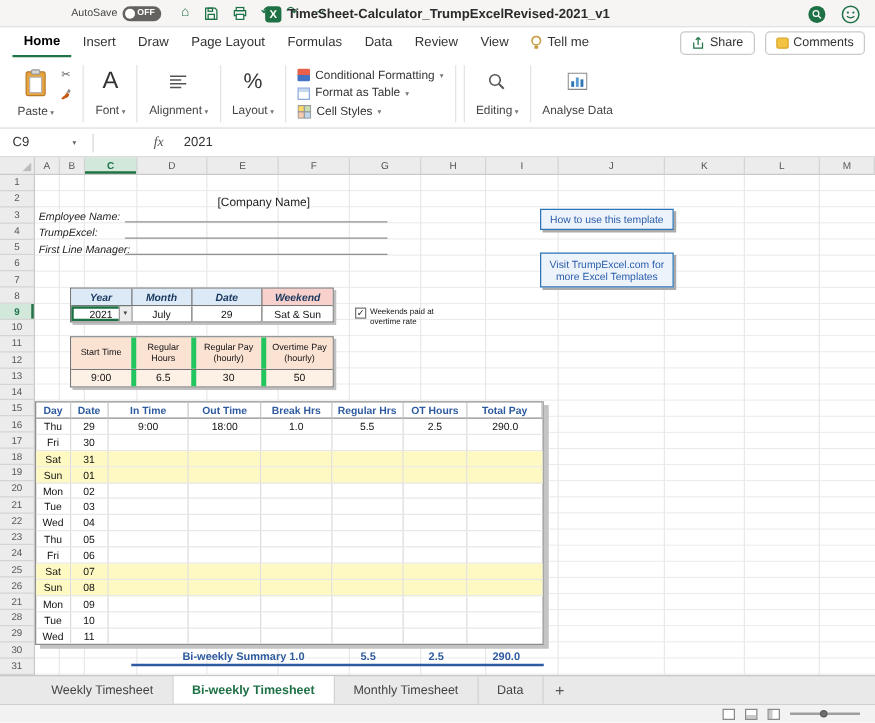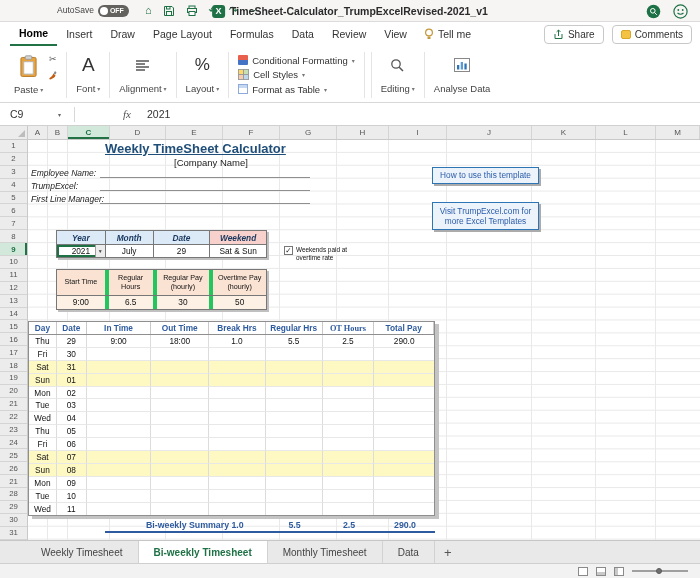--- a/index.html
+++ b/index.html
@@ -265,34 +265,34 @@
       </span>
   </div>
   <div class="vsep"></div>
   <div class="styles-stack">
     <div class="stack-row">
       <span class="cf-icon"></span>
       <span>Conditional Formatting</span>
       <span class="chev">▾</span>
     </div>
     <div class="stack-row">
+      <span class="fat-icon"></span>
+      <span>Format as Table</span>
+      <span class="chev">▾</span>
+    </div>
+    <div class="stack-row">
       <span>
           <svg width="11" height="11" viewBox="0 0 12 12">
             <rect x="0.5" y="0.5" width="5.5" height="5.5" fill="#FFD966" stroke="#999"></rect>
             <rect x="6" y="0.5" width="5.5" height="5.5" fill="#C6E0B4" stroke="#999"></rect>
             <rect x="0.5" y="6" width="5.5" height="5.5" fill="#F8CBAD" stroke="#999"></rect>
             <rect x="6" y="6" width="5.5" height="5.5" fill="#BDD7EE" stroke="#999"></rect>
           </svg>
         </span>
       <span>Cell Styles</span>
-      <span class="chev">▾</span>
-    </div>
-    <div class="stack-row">
-      <span class="fat-icon"></span>
-      <span>Format as Table</span>
       <span class="chev">▾</span>
     </div>
   </div>
   <div class="vsep"></div>
   <div class="vsep"></div>
   <div class="grp">
     <span class="big-ic">
         <svg width="15" height="14" viewBox="0 0 15 14">
           <circle cx="6" cy="6" r="4.2" fill="none" stroke="#555" stroke-width="1.3"></circle>
           <path d="M9.2 9.2L13 13" stroke="#555" stroke-width="1.5"></path>
@@ -383,21 +383,20 @@
     <div class="vline" style="left: 503px;"></div>
     <div class="vline" style="left: 418px;"></div>
     <div class="vline" style="left: 360px;"></div>
     <div class="vline" style="left: 308px;"></div>
     <div class="vline" style="left: 251px;"></div>
     <div class="vline" style="left: 194px;"></div>
     <div class="vline" style="left: 137px;"></div>
     <div class="vline" style="left: 81px;"></div>
     <div class="vline" style="left: 39px;"></div>
     <div class="vline" style="left: 19px;"></div>
-  <div class="sh-title">Weekly TimeSheet Calculator</div>
   <div class="sh-company">[Company Name]</div>
 
   <div class="formlabel" style="top:26px">Employee Name:</div>
   <div class="formlabel" style="top:39px">TrumpExcel:</div>
   <div class="formlabel" style="top:52px">First Line Manager:</div>
   <div class="formline" style="top:37px"></div>
   <div class="formline" style="top:50px"></div>
   <div class="formline" style="top:63px"></div>
 
   <div class="tmpl-btn" style="top:27px;height:17px">How to use this template</div>
@@ -439,21 +438,21 @@
   </div>
 
   <div class="tstable">
     <div class="tsrow hd" id="ts-head">
         <div class="tsc" style="width: 28px;">Day</div>
         <div class="tsc" style="width: 30px;">Date</div>
         <div class="tsc" style="width: 65px;">In Time</div>
         <div class="tsc" style="width: 58px;">Out Time</div>
         <div class="tsc" style="width: 57px;">Break Hrs</div>
         <div class="tsc" style="width: 57px;">Regular Hrs</div>
-        <div class="tsc" style="width: 52px; font-family: Liberation Serif, serif;">OT Hours</div>
+        <div class="tsc" style="width: 52px;">OT Hours</div>
         <div class="tsc" style="width: 60px;">Total Pay</div>
       </div>
     <div id="ts-body">
         <div class="tsrow">
           <div class="tsc" style="width: 28px;">Thu</div>
           <div class="tsc" style="width: 30px;">29</div>
           <div class="tsc" style="width: 65px;">9:00</div>
           <div class="tsc" style="width: 58px;">18:00</div>
           <div class="tsc" style="width: 57px;">1.0</div>
           <div class="tsc" style="width: 57px;">5.5</div>

